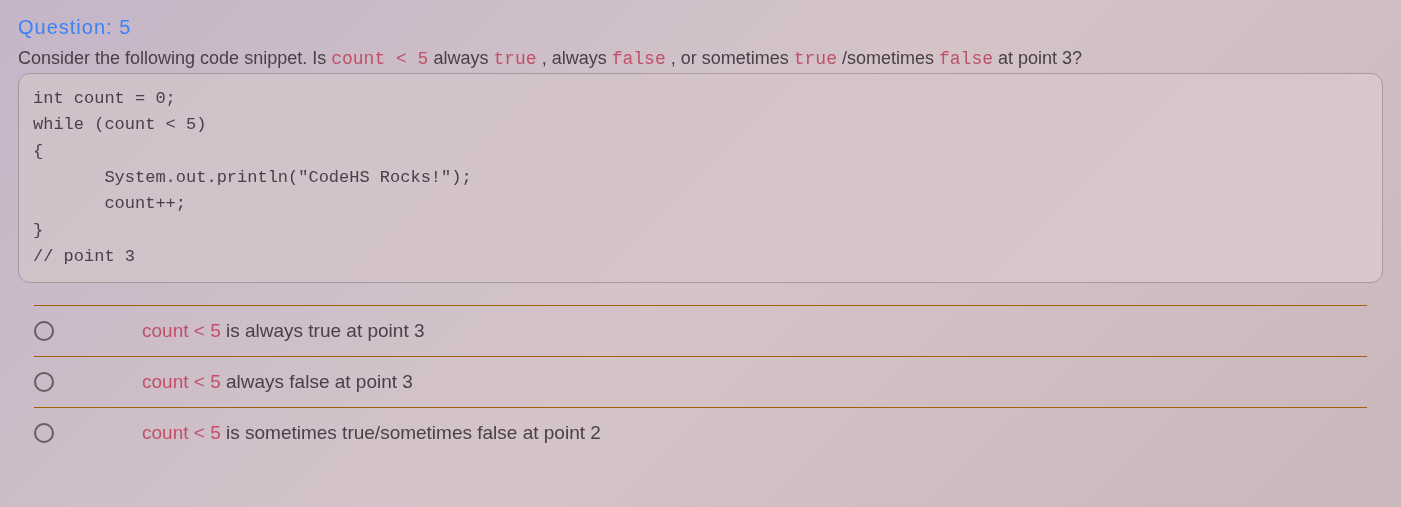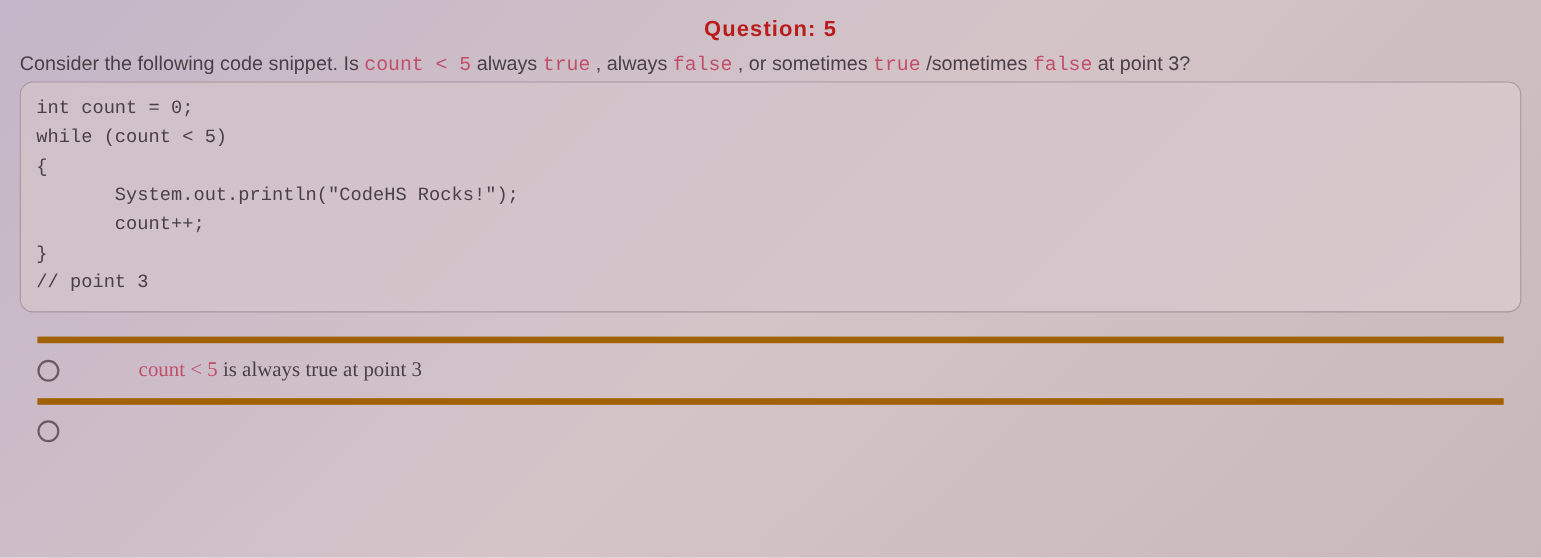--- a/index.html
+++ b/index.html
@@ -6,26 +6,26 @@
   body {
     font-family: -apple-system, BlinkMacSystemFont, "Segoe UI", Arial, sans-serif;
     background: linear-gradient(135deg, #c4b5c8 0%, #d4c4c8 50%, #c8b8bc 100%);
     width: 1401px;
     height: 507px;
     overflow: hidden;
     padding: 16px 18px;
     color: #4a4048;
   }
   .header-partial {
-    text-align: center;
+    text-align: left;
     font-size: 20px;
-    color: #b91c1c;
+    color: #3b82f6;
     letter-spacing: 1px;
     margin-bottom: 6px;
-    font-weight: 700;
+    font-weight: 400;
   }
   .question-line {
     font-size: 18px;
     color: #4a4048;
     margin-bottom: 0;
     line-height: 1.5;
   }
   .code-red {
     color: #c0506a;
     font-family: "Courier New", Consolas, monospace;
@@ -42,24 +42,25 @@
     margin-bottom: 22px;
     white-space: pre;
   }
   .options {
     padding: 0 16px;
   }
   .option-row {
     display: flex;
     align-items: center;
     padding: 14px 0;
-    border-top: 6px solid #a16207;
+    border-top: 1px solid #a16207;
     font-size: 19px;
-    font-family: Liberation Serif, serif;
+    font-family: Liberation Sans, sans-serif;
     color: #4a4048;
+    gap: 16px;
   }
   .radio {
     width: 20px;
     height: 20px;
     border: 2px solid #6a5a62;
     border-radius: 50%;
     margin-right: 72px;
     background: transparent;
     flex-shrink: 0;
   }
@@ -86,14 +87,23 @@
 
 <div class="options">
   <div class="option-row">
     <span class="radio"></span>
     <span class="opt-label">
       <span class="red">count &lt; 5</span><span> is always true at point 3</span>
     </span>
   </div>
   <div class="option-row">
     <span class="radio"></span>
+    <span class="opt-label">
+      <span class="red">count &lt; 5</span><span> always false at point 3</span>
+    </span>
+  </div>
+  <div class="option-row">
+    <span class="radio"></span>
+    <span class="opt-label">
+      <span class="red">count &lt; 5</span><span> is sometimes true/sometimes false at point 2</span>
+    </span>
   </div>
 </div>
 
 </body></html>

